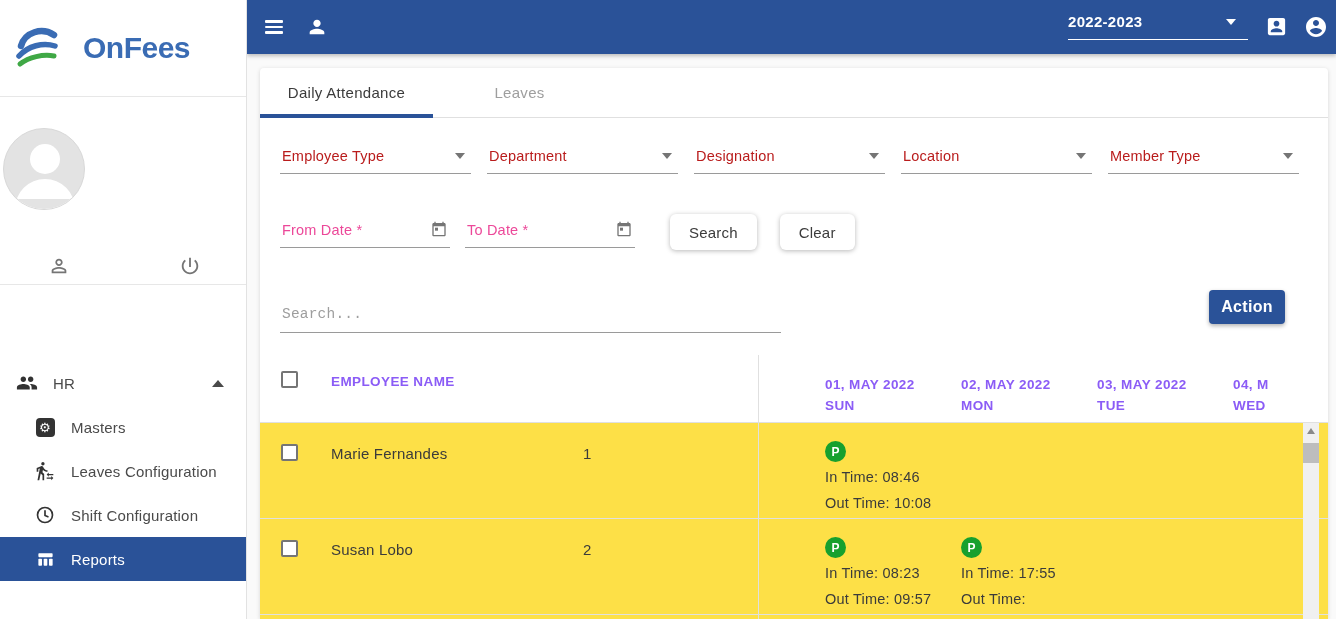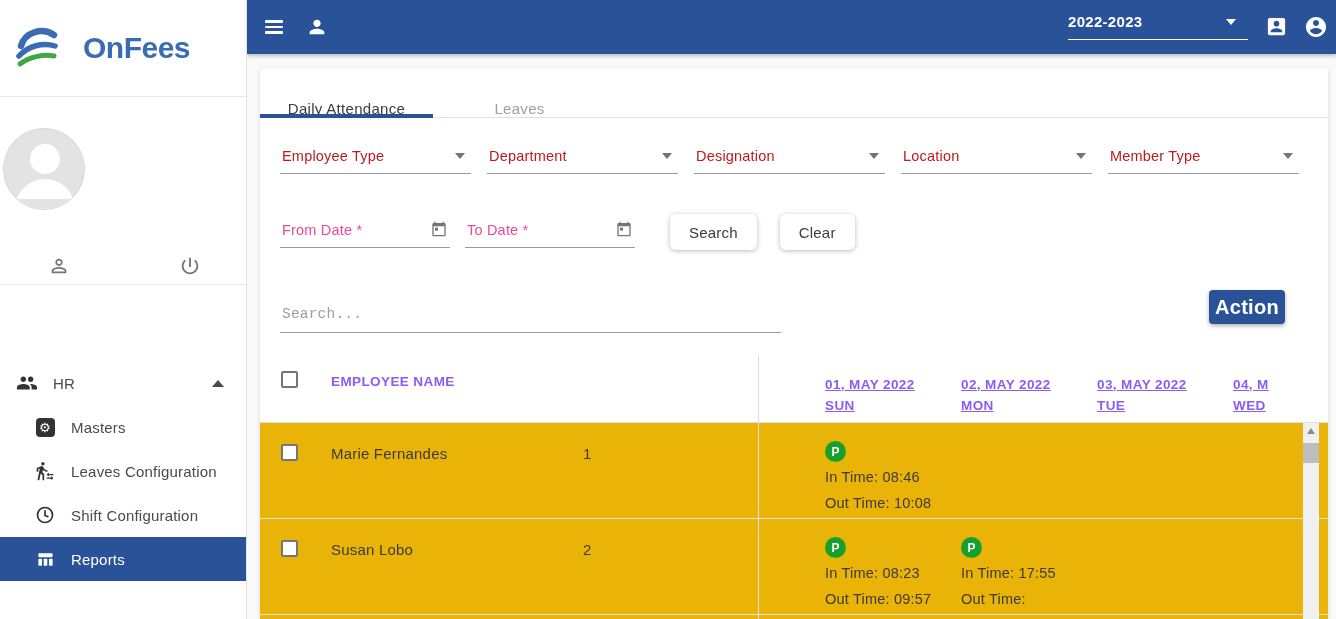--- a/index.html
+++ b/index.html
@@ -49,21 +49,21 @@
   .tb-right-icon { position:absolute; top:15px; cursor:pointer; display:flex; }
   .tb-accbox { right:48px; }
   .tb-acccircle { right:8px; }
 
   
   .main { position:absolute; left:247px; top:54px; right:0; bottom:0; background:#fafafa; }
   .card { position:absolute; left:13px; right:8px; top:14px; bottom:0; background:#fff;
     border-radius:4px 4px 0 0; box-shadow:0 1px 4px rgba(0,0,0,.15); overflow:hidden; }
 
   .tabs { position:absolute; left:0; top:0; right:0; height:50px; border-bottom:1px solid #e0e0e0; display:flex; }
-  .tab { width:173px; display:flex; align-items:flex-end; justify-content:center; font-size:15px;
+  .tab { width:173px; display:flex; align-items:center; justify-content:center; font-size:15px;
     letter-spacing:.3px; color:#9e9e9e; cursor:pointer; position:relative; }
   .tab.active { color:#3b3b3b; }
   .tab.active::after { content:""; position:absolute; left:0; right:0; bottom:-1px; height:4px; background:#2a5298; }
 
   .f-row1 { position:absolute; top:72px; left:20px; display:flex; }
   .m-select { width:191px; margin-right:16px; position:relative; padding:8px 0 9px 2px;
     border-bottom:1px solid #9a9a9a; font-size:14.5px; color:#b91c1c; letter-spacing:.2px; cursor:pointer; }
   .m-select .caret-down { position:absolute; right:6px; top:13px; }
 
   .f-row2 { position:absolute; top:146px; left:20px; display:flex; align-items:flex-start; }
@@ -74,36 +74,36 @@
     box-shadow:0 1px 5px rgba(0,0,0,.28); font-size:15px; color:#3b3b3b; letter-spacing:.2px;
     font-family:"Liberation Sans", sans-serif; cursor:pointer; }
   .flat-btn.clear { margin-left:23px; }
 
   .search-row { position:absolute; top:230px; left:20px; }
   .search-input { width:501px; border:none; border-bottom:1px solid #9a9a9a; font-size:14.5px;
     padding:8px 0 10px 2px; color:#3b3b3b; letter-spacing:.2px; outline:none; background:transparent;
     font-family:Liberation Mono, monospace; }
   .search-input::placeholder { color:#9e9e9e; }
   .action-btn { position:absolute; top:222px; right:43px; width:76px; height:34px; background:#2a5298;
-    color:#fff; border:none; border-radius:4px; font-weight:bold; font-size:20px; letter-spacing:.3px;
+    color:#fff; border:none; border-radius:4px; font-weight:bold; font-size:16px; letter-spacing:.3px;
     box-shadow:0 2px 4px rgba(0,0,0,.3); font-family:"Liberation Sans", sans-serif; cursor:pointer; }
 
   
   .table-block { position:absolute; left:0; right:0; top:287px; bottom:0; overflow:hidden; }
   .t-divider { position:absolute; left:498px; top:0; bottom:0; width:1px; background:#e0e0e0; z-index:2; }
   .t-head { position:relative; height:68px; border-bottom:1px solid #e0e0e0;
     color:#8b5cf6; font-weight:bold; font-size:13.5px; letter-spacing:.4px; }
   .h-check { position:absolute; left:21px; top:16px; }
   .h-name { position:absolute; left:71px; top:19px; }
   .h-code { position:absolute; left:323px; top:19px; width:110px; line-height:21px; }
   .h-dates, .r-dates { position:absolute; left:500px; top:0; width:510px; height:100%; overflow:hidden; }
-  .h-date { position:absolute; top:19px; width:140px; line-height:21px; white-space:nowrap;text-decoration:underline; }
+  .h-date { position:absolute; top:19px; width:140px; line-height:21px; white-space:nowrap; }
   .checkbox { display:inline-block; width:17px; height:17px; border:2px solid #757575; border-radius:2px;
     background:#fff; cursor:pointer; }
-  .t-row { position:relative; height:96px; border-bottom:1px solid #e0e0e0; background:#eab308; }
+  .t-row { position:relative; height:96px; border-bottom:1px solid #e0e0e0; background:#fde047; }
   .r-check { position:absolute; left:21px; top:21px; }
   .r-name { position:absolute; left:71px; top:22px; font-size:15px; color:#3b3b3b; letter-spacing:.2px; }
   .r-code { position:absolute; left:323px; top:22px; font-size:15px; color:#3b3b3b; }
   .att-cell { position:absolute; top:18px; width:140px; font-size:14.5px; color:#3b3b3b; letter-spacing:.2px; }
   .att-cell .time-line { margin-top:4px; line-height:22px; white-space:nowrap; }
   .p-badge { display:inline-flex; width:21px; height:21px; border-radius:50%; background:#17a02e;
     color:#fff; font-size:12px; font-weight:bold; align-items:center; justify-content:center; }
   .col0 { left:65px; } .col1 { left:201px; } .col2 { left:337px; } .col3 { left:473px; }
   .t-row.partial { height:12px; border-bottom:none; }
 

